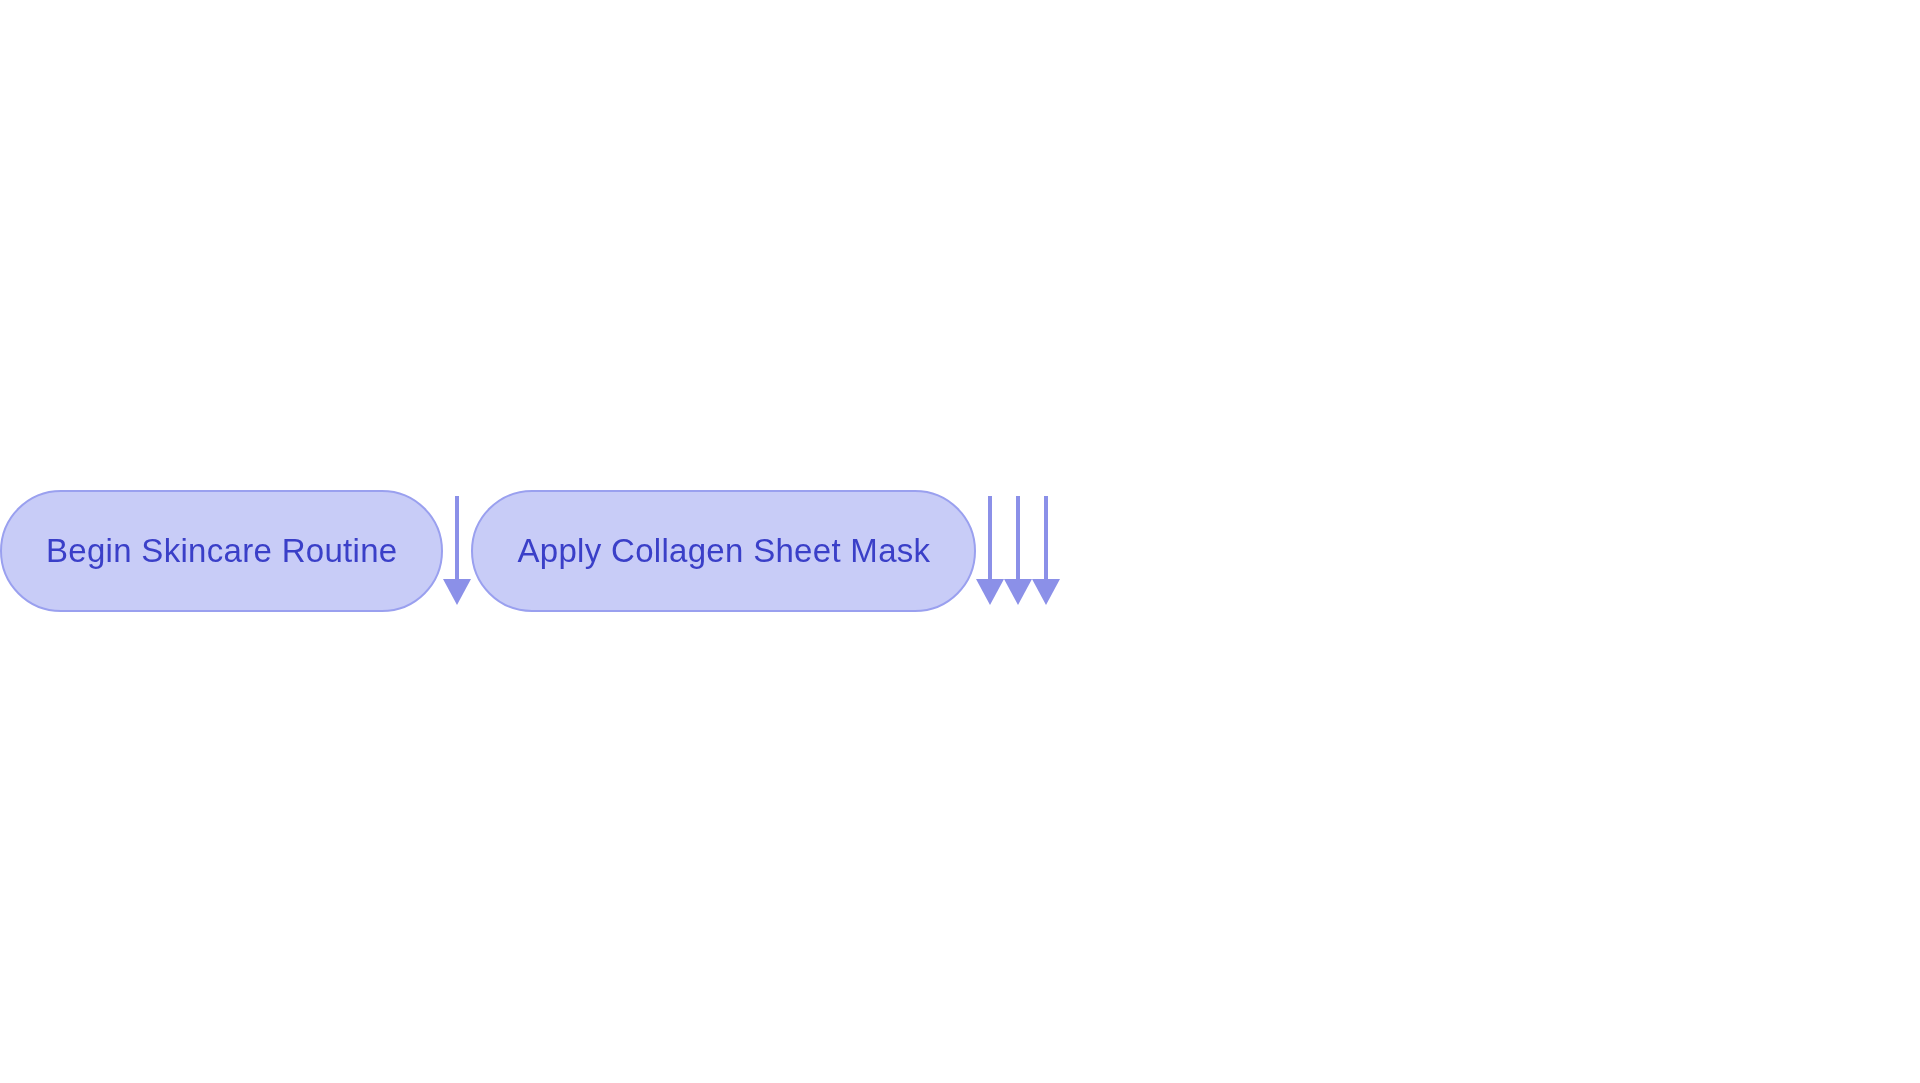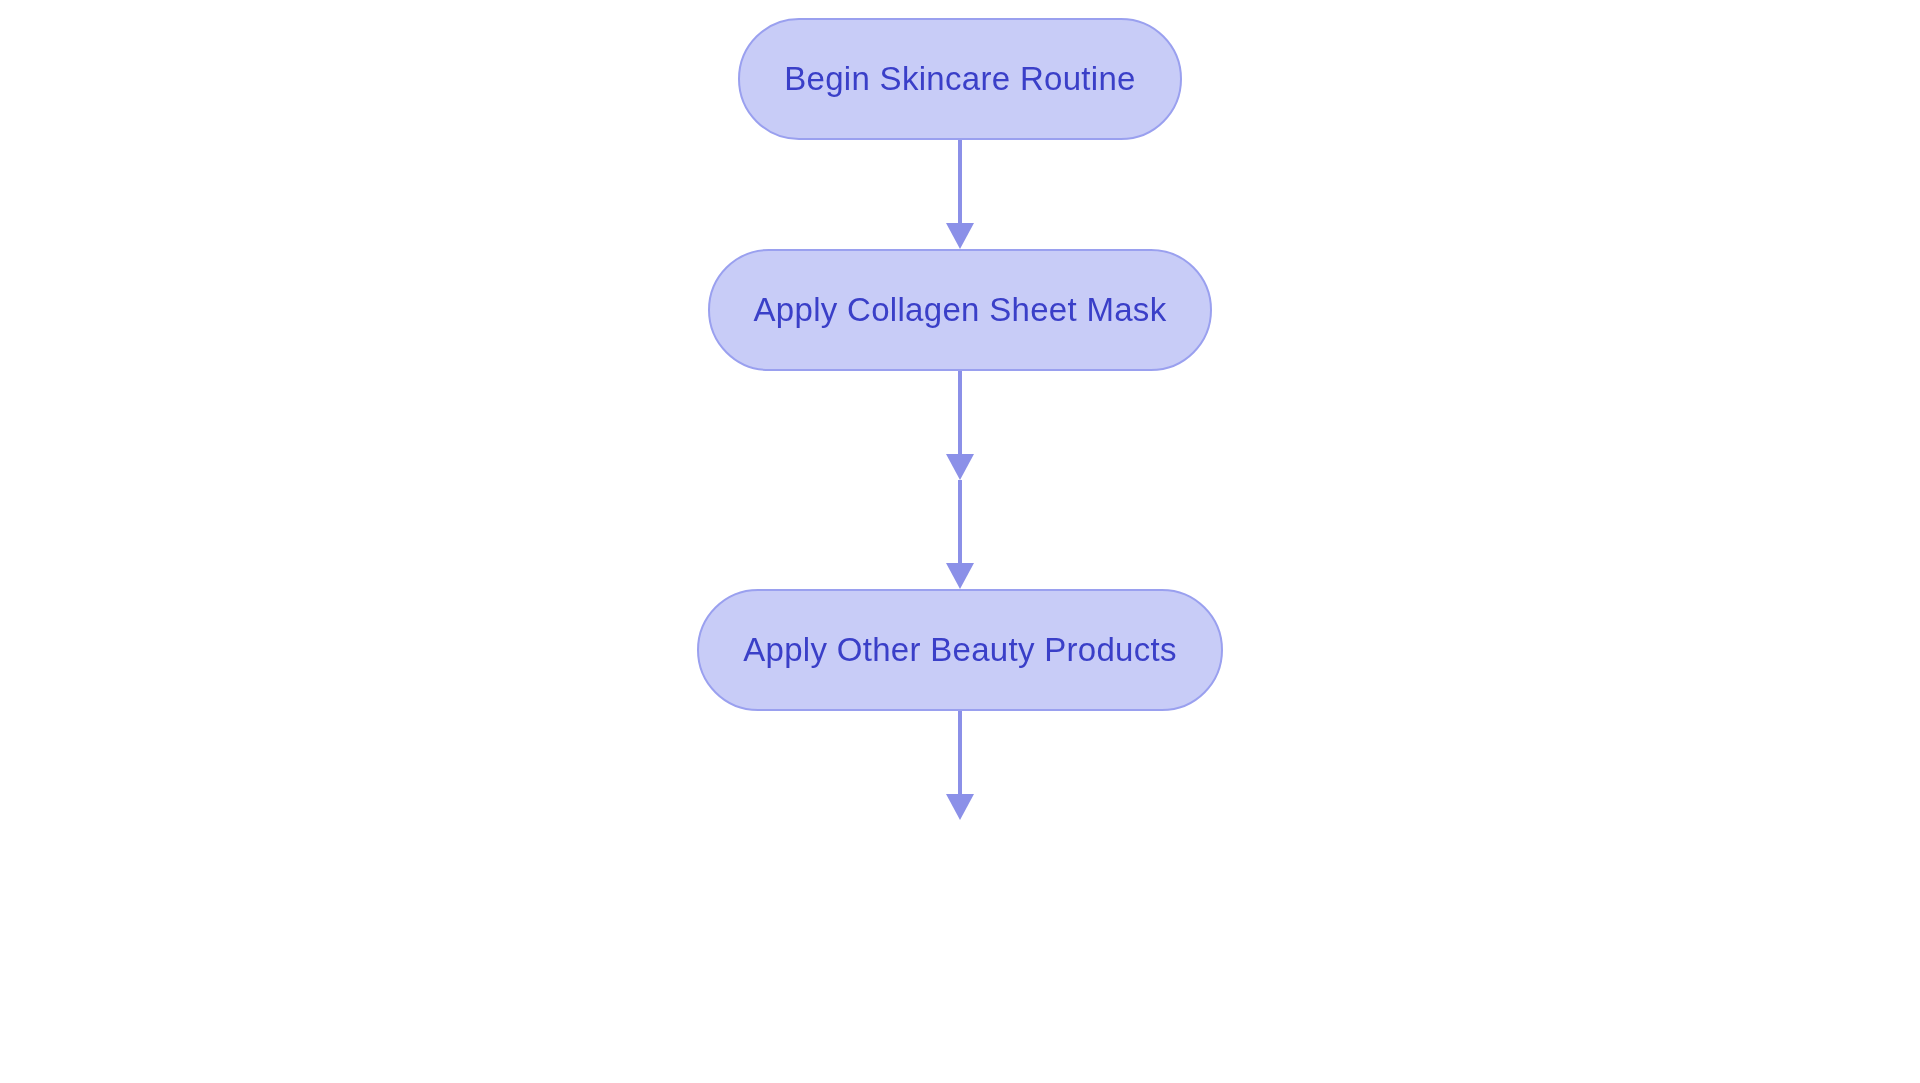--- a/index.html
+++ b/index.html
@@ -15,21 +15,21 @@
     height: 1083px;
     background: var(--background);
     font-family: "Liberation Sans", "DejaVu Sans", sans-serif;
     overflow: hidden;
   }
   .canvas {
     width: 1920px;
     height: 1083px;
     background: var(--background);
     display: flex;
-    flex-direction: column;
+    flex-direction: row;
     align-items: center;
     padding-top: 18px;
   }
   .node {
     height: 122px;
     border-radius: 61px;
     background: var(--node-fill);
     border: 2px solid var(--node-border);
     display: flex;
     align-items: center;
@@ -93,23 +93,20 @@
     <div class="arrow-line"></div>
     <div class="arrow-head"></div>
   </div>
 
 
   <div class="arrow">
     <div class="arrow-line"></div>
     <div class="arrow-head"></div>
   </div>
 
-  <div class="node n4">
-    <span class="node-label">Apply Other Beauty Products</span>
-  </div>
 
   <div class="arrow">
     <div class="arrow-line"></div>
     <div class="arrow-head"></div>
   </div>
 
 
 </div>
 
 </body></html>

